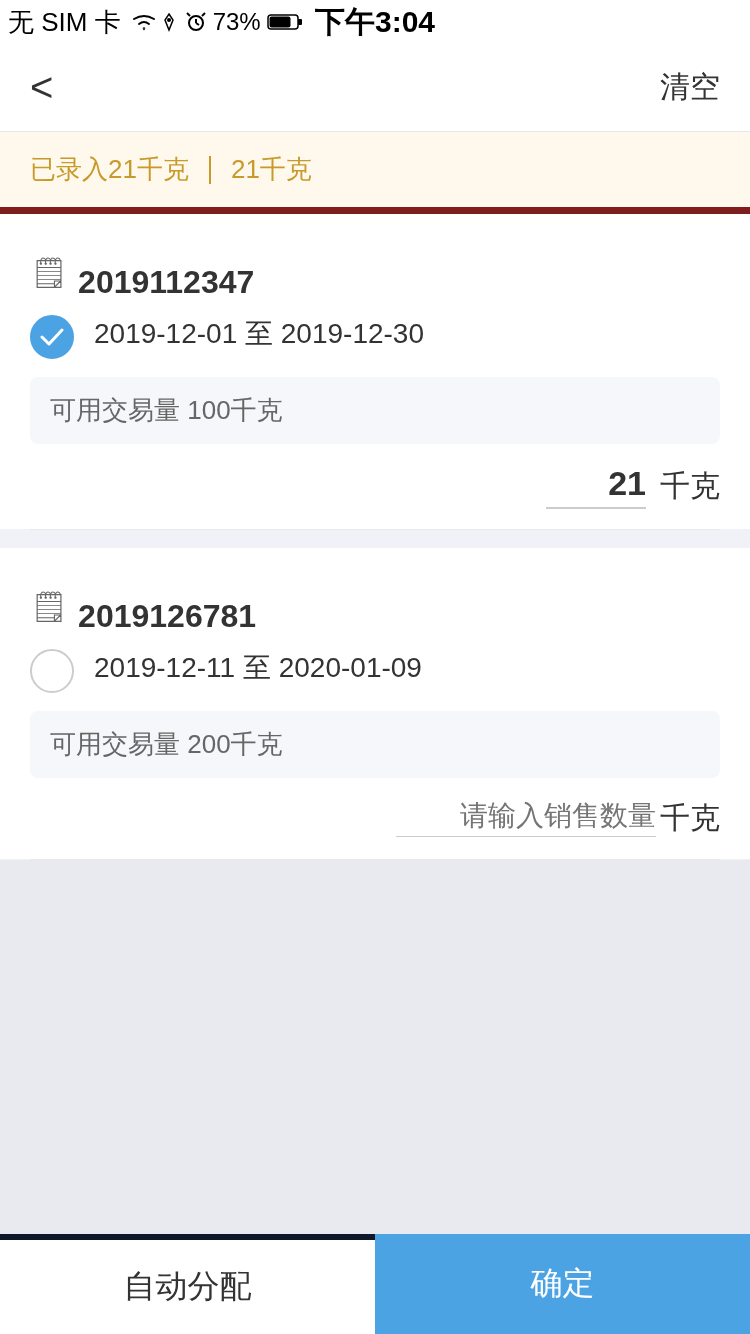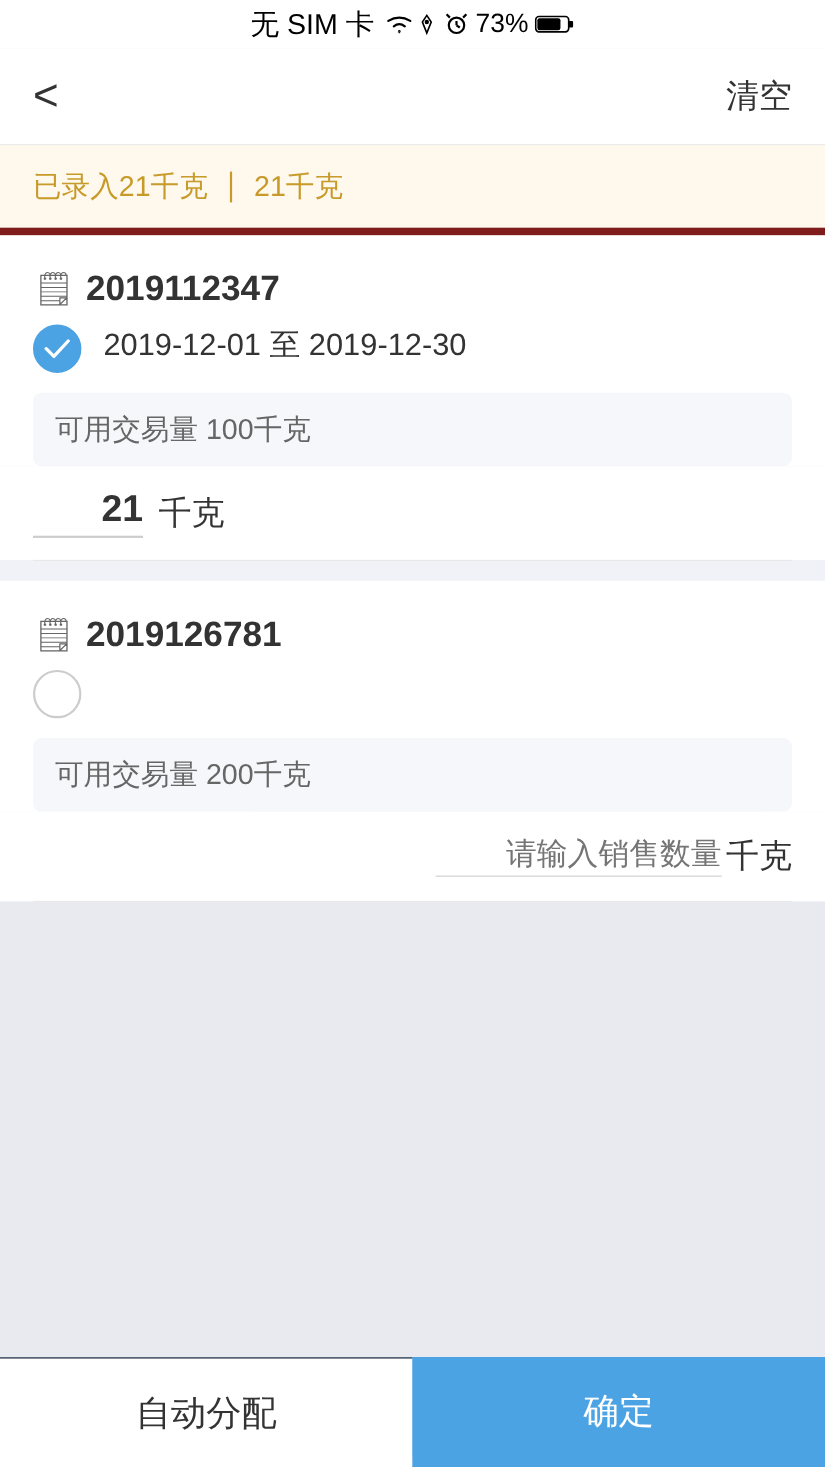--- a/index.html
+++ b/index.html
@@ -13,22 +13,22 @@
       overflow-x: hidden;
     }
 
     
     .status-bar {
       width: 100%;
       height: 44px;
       background: #fff;
       display: flex;
       align-items: center;
-      justify-content: center;
-      padding: 0 20px;
+      justify-content: flex-start;
+      padding: 0 8px;
       font-size: 28px;
     }
     .status-left {
       display: flex;
       align-items: center;
       gap: 8px;
       font-size: 26px;
       color: #000;
     }
     .status-center {
@@ -112,20 +112,21 @@
       margin-bottom: 14px;
     }
     .batch-icon {
       font-size: 30px;
       color: #666;
     }
     .batch-id {
       font-size: 32px;
       font-weight: 600;
       color: #333;
+      margin-top: 20px;
     }
 
     .card-row {
       display: flex;
       align-items: flex-start;
       gap: 20px;
       margin-bottom: 18px;
     }
     .checkbox-circle {
       width: 44px;
@@ -153,21 +154,21 @@
       margin-left: 0;
       margin-bottom: 0;
       font-size: 26px;
       color: #666;
     }
 
     
     .qty-row {
       display: flex;
       align-items: center;
-      justify-content: flex-start;
+      justify-content: flex-end;
       gap: 14px;
       padding: 20px 30px;
       background: #fff;
     }
     .qty-input {
       font-size: 34px;
       color: #333;
       font-weight: 600;
       border: none;
       outline: none;
@@ -239,21 +240,21 @@
       bottom: 0;
       left: 0;
     }
     .btn-auto {
       flex: 1;
       background: #fff;
       border: none;
       font-size: 32px;
       color: #333;
       cursor: pointer;
-      border-top: 1px solid #0f172a;
+      border-top: 6px solid #0f172a;
     }
     .btn-confirm {
       flex: 1;
       background: #4ca3e3;
       border: none;
       font-size: 32px;
       color: #fff;
       cursor: pointer;
     }
 
@@ -268,20 +269,21 @@
 
 <div class="status-bar">
   <div class="status-left">
     <span>无 SIM 卡 </span>
     <svg width="30" height="22" viewBox="0 0 30 22">
       <path d="M15 18 C14 17 16 17 15 18Z" fill="#000" stroke="#000" stroke-width="2"></path>
       <path d="M10 13 Q15 9 20 13" fill="none" stroke="#000" stroke-width="2" stroke-linecap="round"></path>
       <path d="M5 8 Q15 2 25 8" fill="none" stroke="#000" stroke-width="2" stroke-linecap="round"></path>
     </svg>
   </div>
+  <div class="status-center">下午3:04</div>
   <div class="status-right">
     <svg width="20" height="20" viewBox="0 0 20 20">
       <path d="M10 2 L14 8 L10 18 L6 8 Z" fill="none" stroke="#000" stroke-width="1.5"></path>
       <circle cx="10" cy="8" r="2" fill="#000"></circle>
     </svg>
     <svg width="22" height="22" viewBox="0 0 22 22">
       <circle cx="11" cy="12" r="7" fill="none" stroke="#000" stroke-width="2"></circle>
       <line x1="11" y1="8" x2="11" y2="12" stroke="#000" stroke-width="2"></line>
       <line x1="11" y1="12" x2="14" y2="14" stroke="#000" stroke-width="2"></line>
       <path d="M5 5 L2 2" stroke="#000" stroke-width="2"></path>
@@ -337,20 +339,21 @@
   <div class="section-gap"></div>
 
   <div class="card">
     <div class="card-header">
       <span class="batch-icon">🗒</span>
       <span class="batch-id">2019126781</span>
     </div>
     <div class="card-row">
       <div class="checkbox-circle">
       </div>
+      <span class="date-range">2019-12-11 至 2020-01-09</span>
     </div>
     <div class="available-qty-box">可用交易量 200千克</div>
   </div>
 
   <div class="input-qty-row">
     <div class="input-qty-underline">
       <input class="input-qty-field" type="text" placeholder="请输入销售数量" style="">
     </div>
     <span class="input-unit">千克</span>
   </div>

